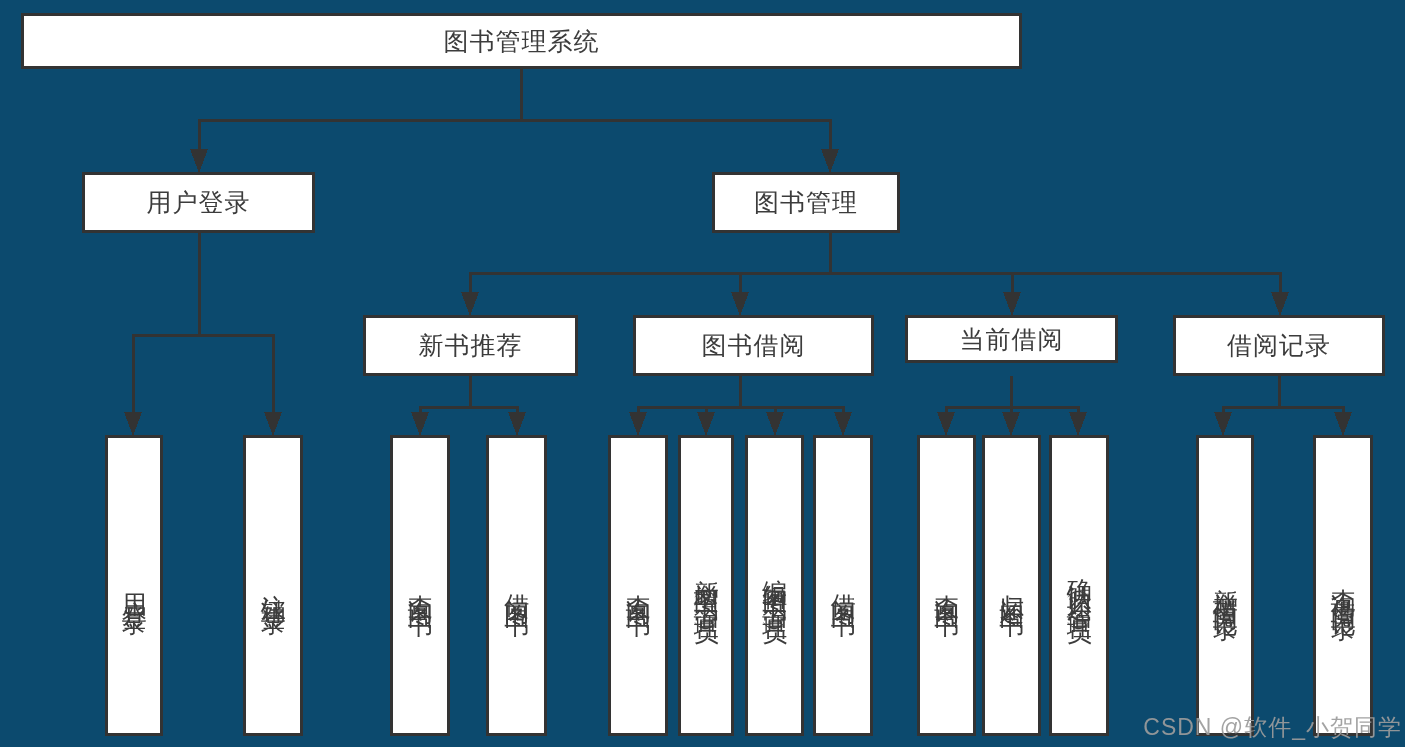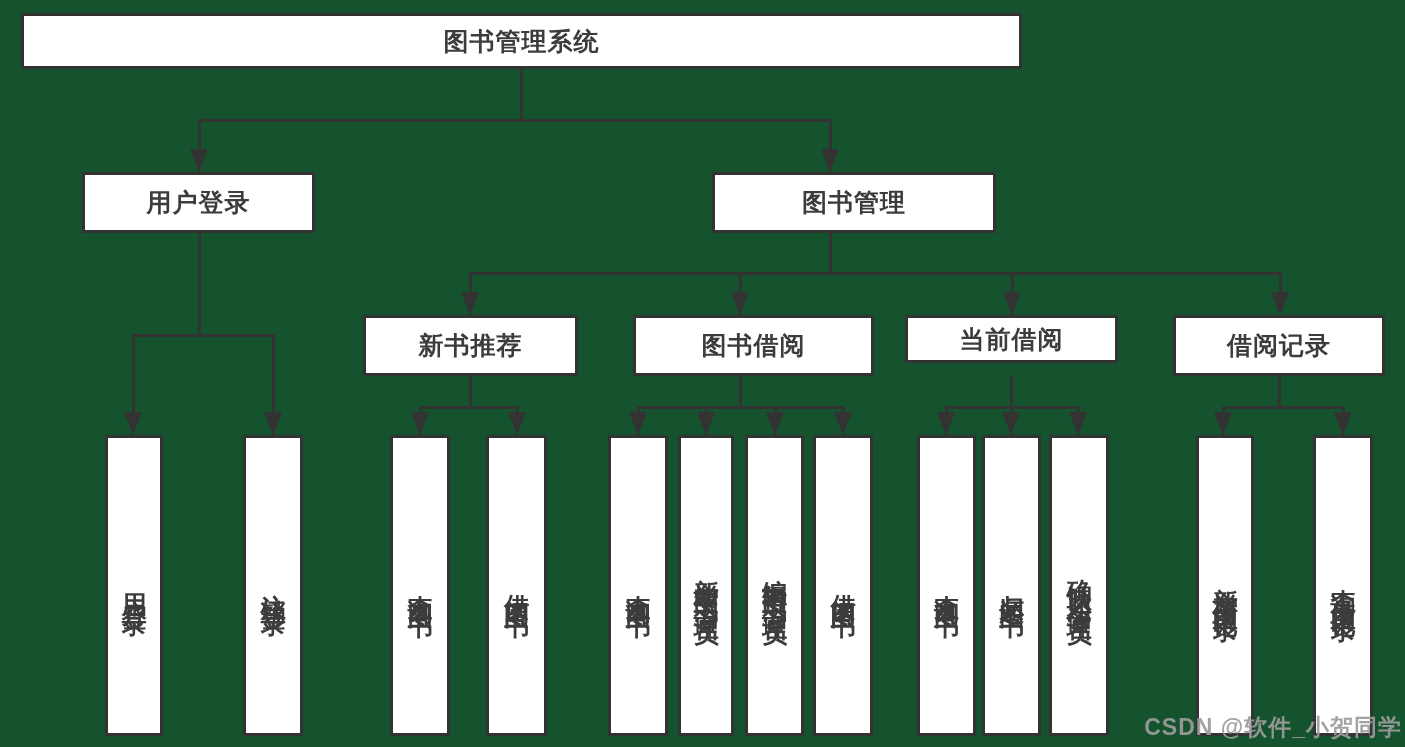--- a/index.html
+++ b/index.html
@@ -1,24 +1,23 @@
 <!DOCTYPE html>
 <html><head>
 <meta charset="utf-8">
 <style>
   * { margin: 0; padding: 0; box-sizing: border-box; }
   html, body { background: #fff; }
   .canvas {
     position: relative;
     width: 1405px;
     height: 747px;
-    background: #14532d;
+    background: #0c4a6e;
     font-family: "Liberation Sans", "DejaVu Sans", sans-serif;
     overflow: hidden;
-    font-weight: bold;
   }
   .connectors {
     position: absolute;
     left: 0; top: 0;
     width: 1405px; height: 747px;
     z-index: 1;
   }
   .node {
     position: absolute;
     background: #ffffff;
@@ -39,21 +38,21 @@
     text-orientation: mixed;
     font-size: 25px;
     letter-spacing: 6px;
     line-height: 1.1;
     white-space: nowrap;
   }
   
   .n-root  { left: 21px;  top: 13px;  width: 1001px; height: 56px; }
   
   .n-l2-a  { left: 82px;  top: 172px; width: 233px; height: 61px; }
-  .n-l2-b  { left: 712px; top: 172px; width: 284px; height: 61px; }
+  .n-l2-b  { left: 712px; top: 172px; width: 188px; height: 61px; }
   
   .n-l3-a  { left: 363px;  top: 315px; width: 215px; height: 61px; }
   .n-l3-b  { left: 633px;  top: 315px; width: 241px; height: 61px; }
   .n-l3-c  { left: 905px;  top: 315px; width: 213px; height: 48px; }
   .n-l3-d  { left: 1173px; top: 315px; width: 212px; height: 61px; }
   
   .leaf { top: 435px; height: 301px; }
   .n-lf-1  { left: 105px;  width: 58px; }
   .n-lf-2  { left: 243px;  width: 60px; }
   .n-lf-3  { left: 390px;  width: 60px; }

